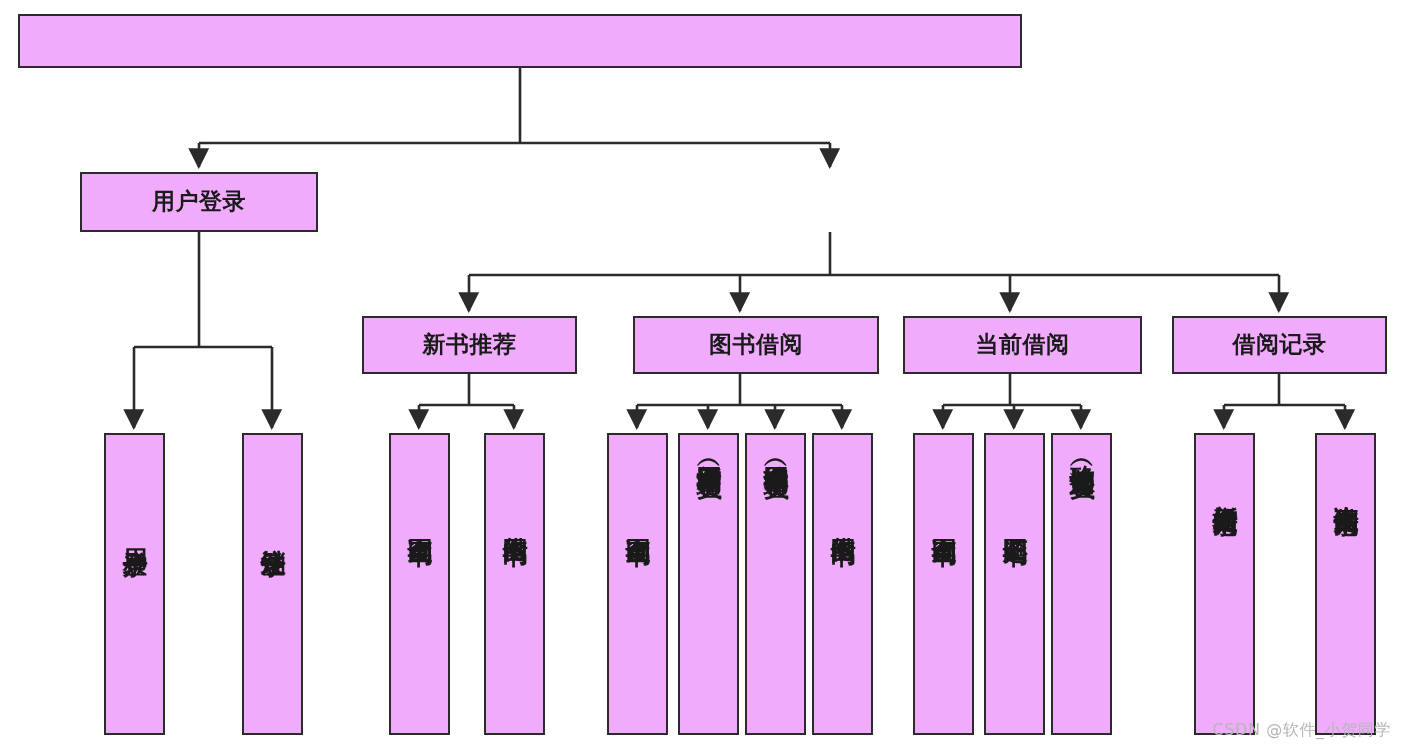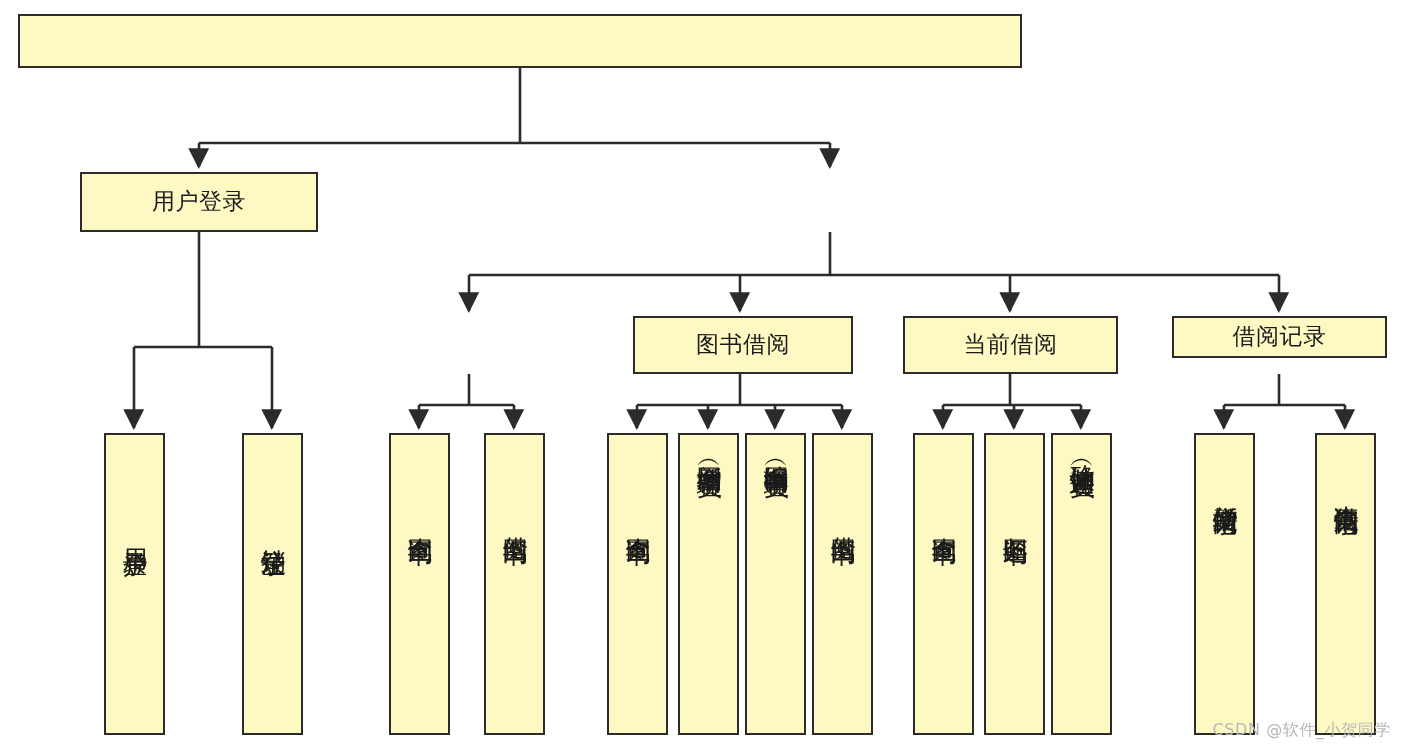--- a/index.html
+++ b/index.html
@@ -22,25 +22,26 @@
     left: 0;
     top: 0;
     width: 1405px;
     height: 747px;
     pointer-events: none;
   }
   .node {
     position: absolute;
     box-sizing: border-box;
     border: 2px solid #2b2b2b;
-    background: #fef9c3;
+    background: #f0abfc;
     display: flex;
     align-items: center;
     justify-content: center;
     color: #1a1a1a;
+    font-weight: bold;
   }
   .node-h {
     font-size: 23px;
     line-height: 1.2;
     letter-spacing: 0.5px;
     white-space: nowrap;
   }
   .node-v {
     padding-top: 6px;
     padding-bottom: 6px;
@@ -123,27 +124,30 @@
   </svg>
 
   <div class="node node-h" style="left: 18px; top: 14px; width: 1004px; height: 54px;">
     <span></span>
   </div>
 
   <div class="node node-h" style="left: 80px; top: 172px; width: 238px; height: 60px;">
     <span>用户登录</span>
   </div>
 
-  <div class="node node-h" style="left: 633px; top: 316px; width: 220px; height: 58px;">
+  <div class="node node-h" style="left: 362px; top: 316px; width: 215px; height: 58px;">
+    <span>新书推荐</span>
+  </div>
+  <div class="node node-h" style="left: 633px; top: 316px; width: 246px; height: 58px;">
     <span>图书借阅</span>
   </div>
-  <div class="node node-h" style="left: 903px; top: 316px; width: 215px; height: 58px; text-align: center;">
+  <div class="node node-h" style="left: 903px; top: 316px; width: 239px; height: 58px; text-align: center;">
     <span>当前借阅</span>
   </div>
-  <div class="node node-h" style="left: 1172px; top: 316px; width: 215px; height: 42px;">
+  <div class="node node-h" style="left: 1172px; top: 316px; width: 215px; height: 58px;">
     <span>借阅记录</span>
   </div>
 
   <div class="node node-v" style="left: 104px; top: 433px; width: 61px; height: 302px;">
     <span class="vtext" style="margin-top: 88px;">用户登录</span>
   </div>
   <div class="node node-v" style="left: 242px; top: 433px; width: 61px; height: 302px;">
     <span class="vtext" style="margin-top: 88px;">注销登录</span>
   </div>
   <div class="node node-v" style="left: 389px; top: 433px; width: 61px; height: 302px;">

